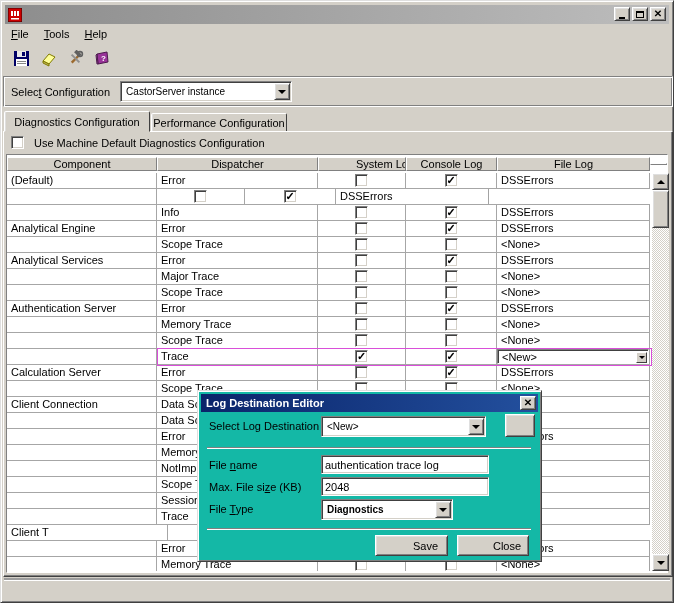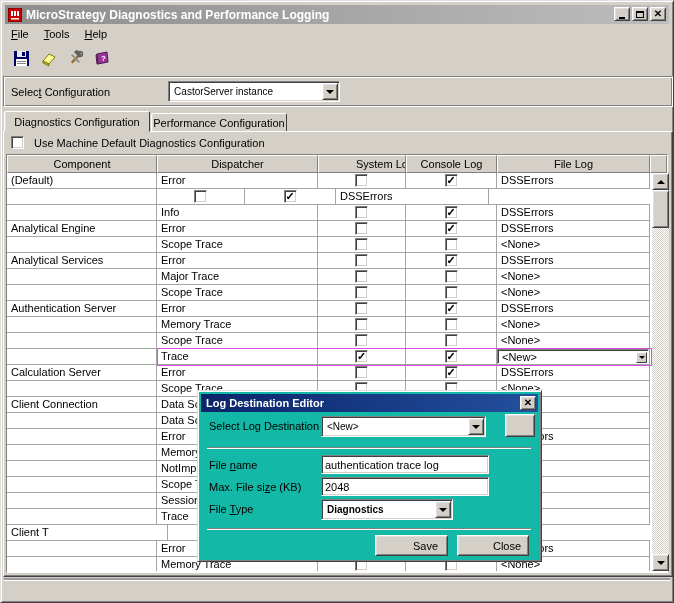--- a/index.html
+++ b/index.html
@@ -23,21 +23,21 @@
   
   .menubar{position:absolute;left:4px;top:25px;height:18px;display:flex;font-size:11px;color:#000;}
   .menu-item{padding:2px 9px 2px 6px;}
   .u{text-decoration:underline;}
   .toolbar{position:absolute;left:4px;top:44px;height:27px;display:flex;align-items:center;padding-left:4px;}
   .tool-btn{width:24px;height:24px;display:flex;align-items:center;justify-content:center;margin-right:3px;}
   
   .config-strip{position:absolute;left:2px;top:75px;width:670px;height:31px;
     border:1px solid;border-color:#808080 #fff #fff #808080;
     box-shadow:inset 1px 1px 0 #fff, inset -1px -1px 0 #808080;
-    display:flex;align-items:center;gap:48px;}
+    display:flex;align-items:center;}
   .config-label{margin-left:7px;font-size:11px;}
   .combo{position:relative;background:#fff;height:21px;
     border:1px solid;border-color:#808080 #fff #fff #808080;
     box-shadow:inset 1px 1px 0 #404040, inset -1px -1px 0 #d4d0c8;}
   .combo-text{font-size:10px;padding:4px 0 0 5px;white-space:nowrap;overflow:hidden;}
   .combo-btn{position:absolute;right:1px;top:1px;bottom:1px;width:16px;background:#d4d0c8;
     border:1px solid;border-color:#fff #404040 #404040 #fff;
     box-shadow:inset 1px 1px 0 #dfdfdf, inset -1px -1px 0 #808080;
     display:flex;align-items:center;justify-content:center;}
   .cfg-combo{margin-left:10px;width:172px;}
@@ -56,21 +56,21 @@
   .md-row{position:absolute;left:10px;top:135px;z-index:5;display:flex;align-items:center;}
   .cb{width:13px;height:13px;background:#fff;flex:0 0 auto;
     border:1px solid;border-color:#808080 #fff #fff #808080;
     box-shadow:inset 1px 1px 0 #404040, inset -1px -1px 0 #d4d0c8;
     display:flex;align-items:center;justify-content:center;
     font-size:11px;font-weight:bold;color:#000;line-height:11px;}
   .md-label{margin-left:2px;font-size:11px;padding-left:8px;}
   
   .table{position:absolute;left:5px;top:153px;width:662px;height:419px;background:#fff;z-index:5;
     border:1px solid;border-color:#808080 #fff #fff #808080;}
-  .thead{position:absolute;left:0;top:0;right:0;height:18px;display:flex;z-index:2;}
+  .thead{position:absolute;left:0;top:0;right:0;height:18px;display:flex;z-index:2;align-items:center;}
   .th{background:#d4d0c8;font-size:11px;display:flex;align-items:center;justify-content:center;
     border:1px solid;border-color:#fff #808080 #808080 #fff;white-space:nowrap;overflow:hidden;}
   .w-comp{width:150px;} .w-disp{width:161px;} .w-sys{width:88px;padding-left:46px;} .w-con{width:91px;} .w-file{width:153px;} .w-corner{width:17px;}
   .tbody{position:absolute;left:0;top:18px;width:643px;bottom:1px;overflow:hidden;}
   .row{display:flex;height:16px;border-bottom:1px solid #a6a6a6;background:#fff;}
   .cell{border-right:1px solid #a6a6a6;font-size:11px;padding:1px 0 0 4px;white-space:nowrap;overflow:hidden;}
   .c-comp{width:150px;} .c-disp{width:161px;}
   .c-check{display:flex;align-items:center;justify-content:center;padding:0;}
   .c-sys{width:88px;} .c-con{width:91px;}
   .c-file{width:153px;border-right:1px solid #a3a3a3;}
@@ -126,21 +126,20 @@
 <div id="stage">
 
   <div class="titlebar">
     <svg class="app-icon" viewBox="0 0 14 14">
       <rect x="0" y="0" width="14" height="14" fill="#cc0000" stroke="#400000"></rect>
       <rect x="3" y="3" width="2" height="5" fill="#fff"></rect>
         <rect x="6" y="3" width="2" height="5" fill="#fff"></rect>
       <rect x="9" y="3" width="2" height="5" fill="#fff"></rect>
         <rect x="3" y="10" width="8" height="1.5" fill="#fff"></rect>
     </svg>
-    <span>MicroStrategy Diagnostics and Performance Logging</span>
     <div class="win-btns">
       <div class="win-btn">
           <span class="glyph-min"></span>
         </div>
       <div class="win-btn">
           <span class="glyph-max"></span>
         </div>
       <div class="win-btn">
           <span class="glyph-x">✕</span>
         </div>

